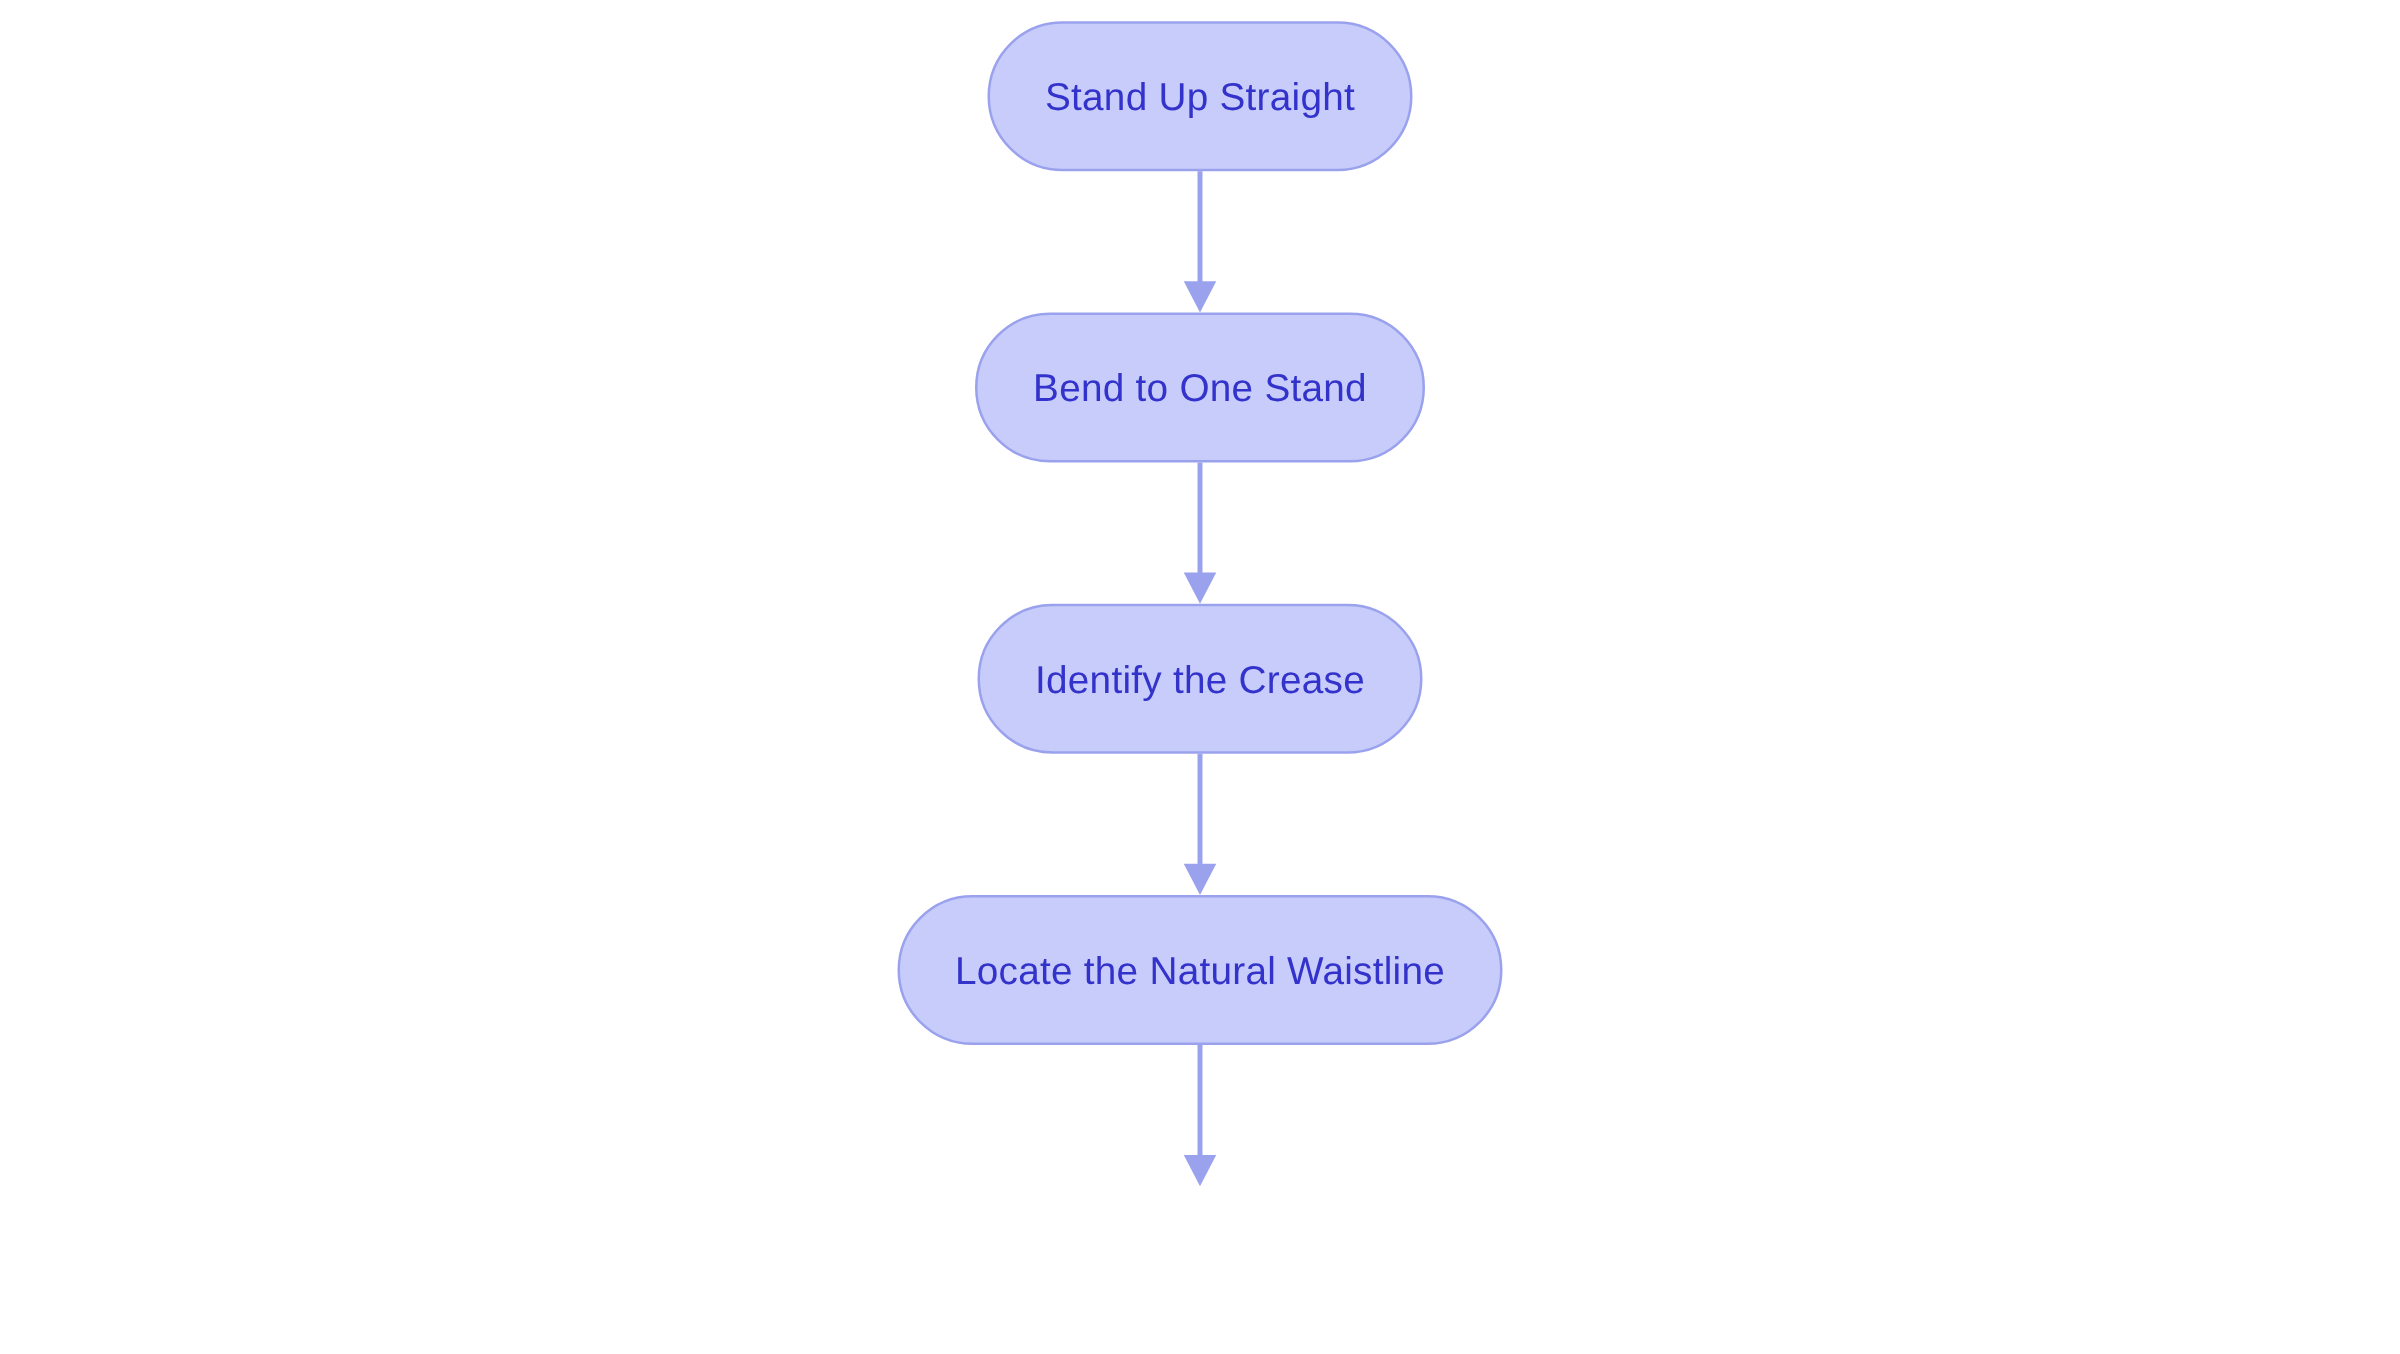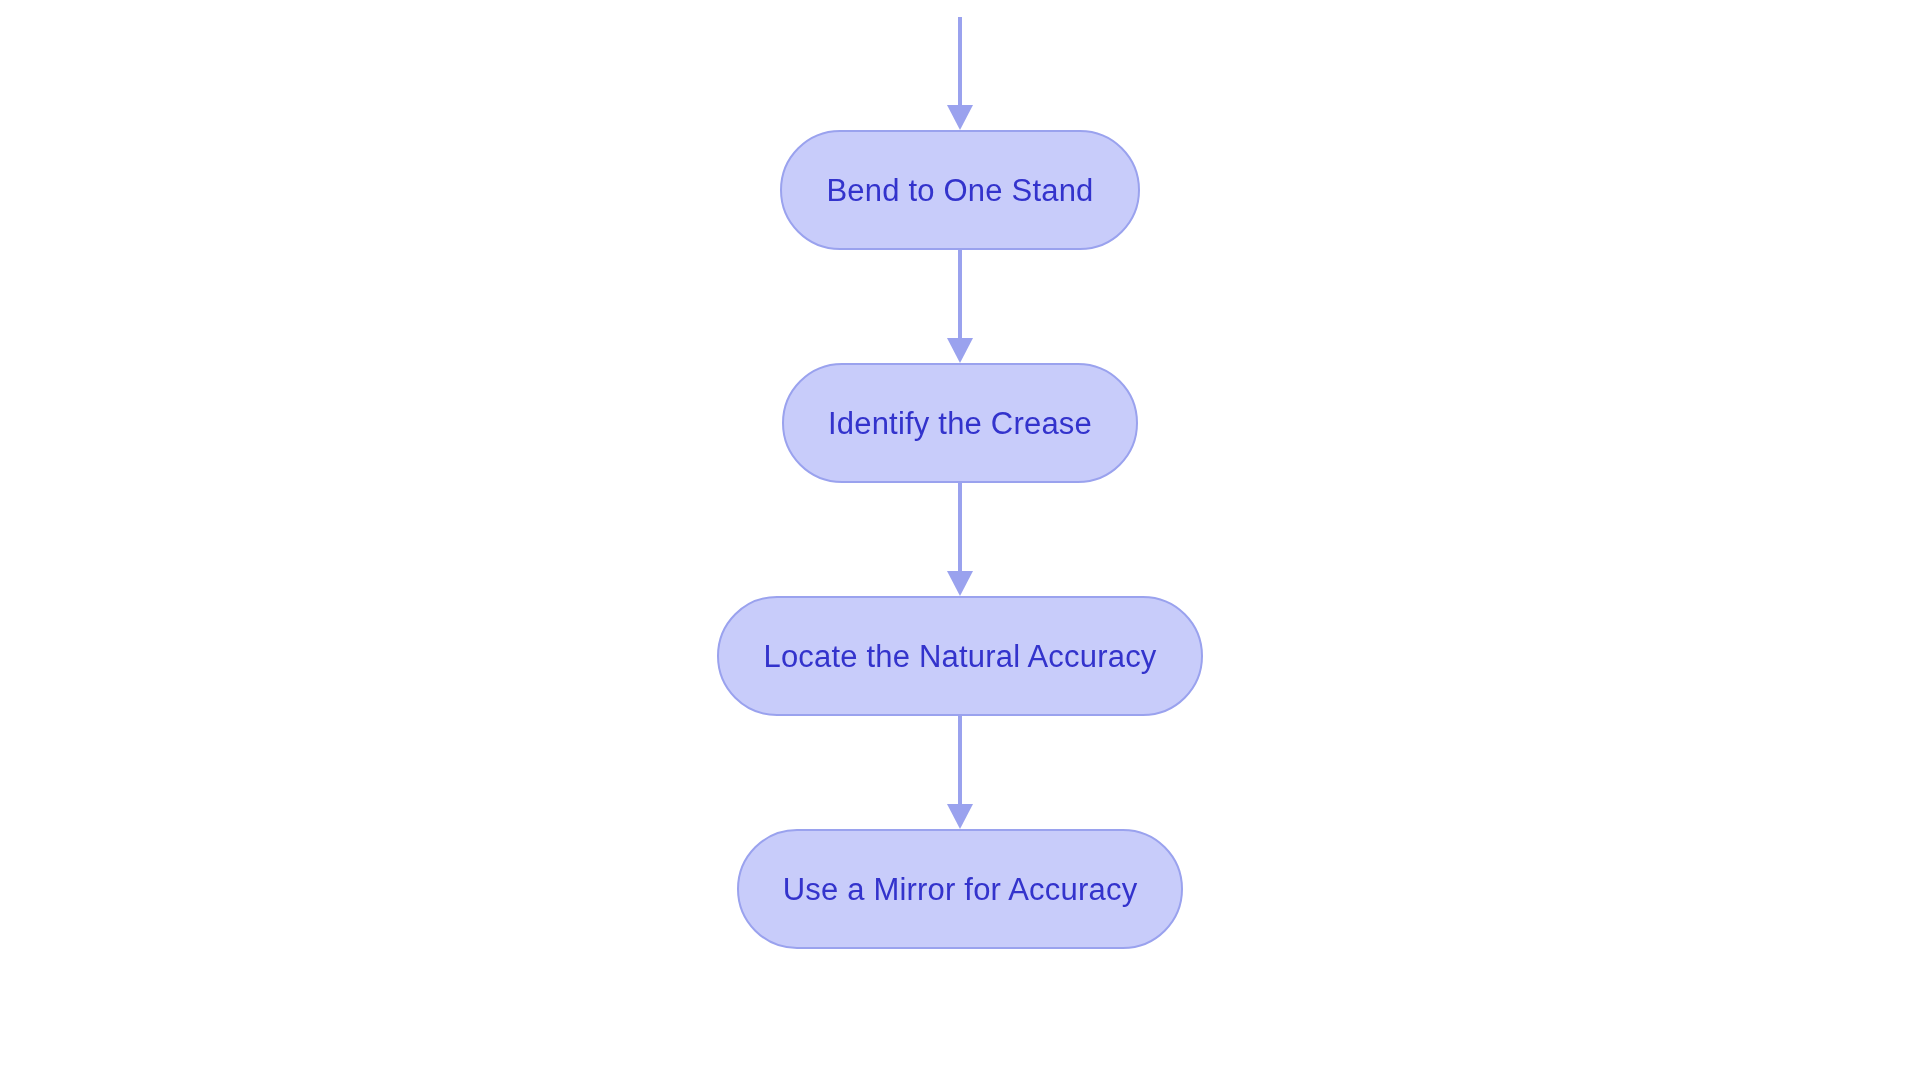--- a/index.html
+++ b/index.html
@@ -62,20 +62,23 @@
   .edge-head {
     fill: #9aa2ee;
   }
 </style>
 </head>
 <body>
 
 <div id="flowchart">
   <div class="flow-column">
 
+    <div class="node">
+      <span class="node-label">Stand Up Straight</span>
+    </div>
 
     <svg class="edge" viewBox="0 0 30 113" xmlns="http://www.w3.org/2000/svg">
       <line class="edge-line" x1="15" y1="0" x2="15" y2="90"></line>
       <polygon class="edge-head" points="2,88 28,88 15,113"></polygon>
     </svg>
 
     <div class="node">
       <span class="node-label">Bend to One Stand</span>
     </div>
 
@@ -87,26 +90,23 @@
     <div class="node">
       <span class="node-label">Identify the Crease</span>
     </div>
 
     <svg class="edge" viewBox="0 0 30 113" xmlns="http://www.w3.org/2000/svg">
       <line class="edge-line" x1="15" y1="0" x2="15" y2="90"></line>
       <polygon class="edge-head" points="2,88 28,88 15,113"></polygon>
     </svg>
 
     <div class="node">
-      <span class="node-label">Locate the Natural Accuracy</span>
+      <span class="node-label">Locate the Natural Waistline</span>
     </div>
 
     <svg class="edge" viewBox="0 0 30 113" xmlns="http://www.w3.org/2000/svg">
       <line class="edge-line" x1="15" y1="0" x2="15" y2="90"></line>
       <polygon class="edge-head" points="2,88 28,88 15,113"></polygon>
     </svg>
 
-    <div class="node">
-      <span class="node-label">Use a Mirror for Accuracy</span>
-    </div>
 
   </div>
 </div>
 
 </body></html>

